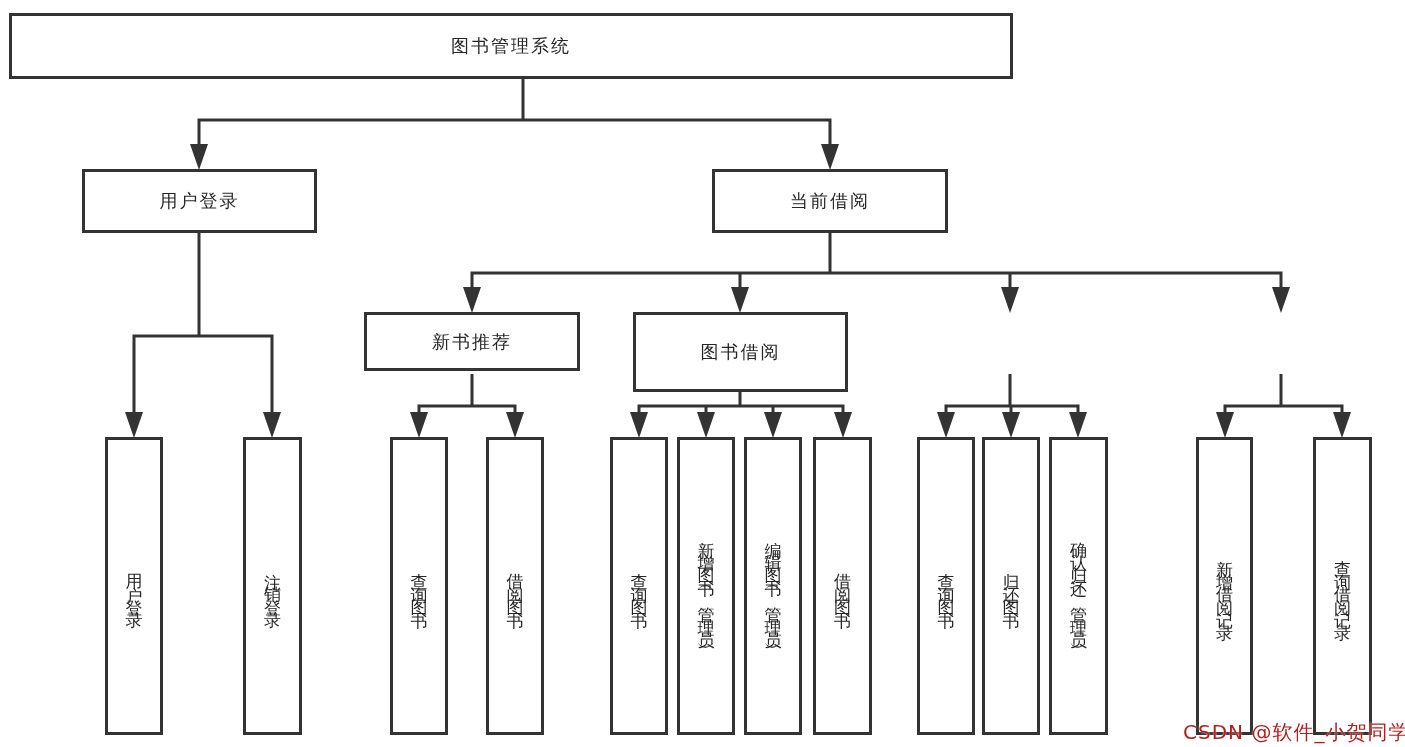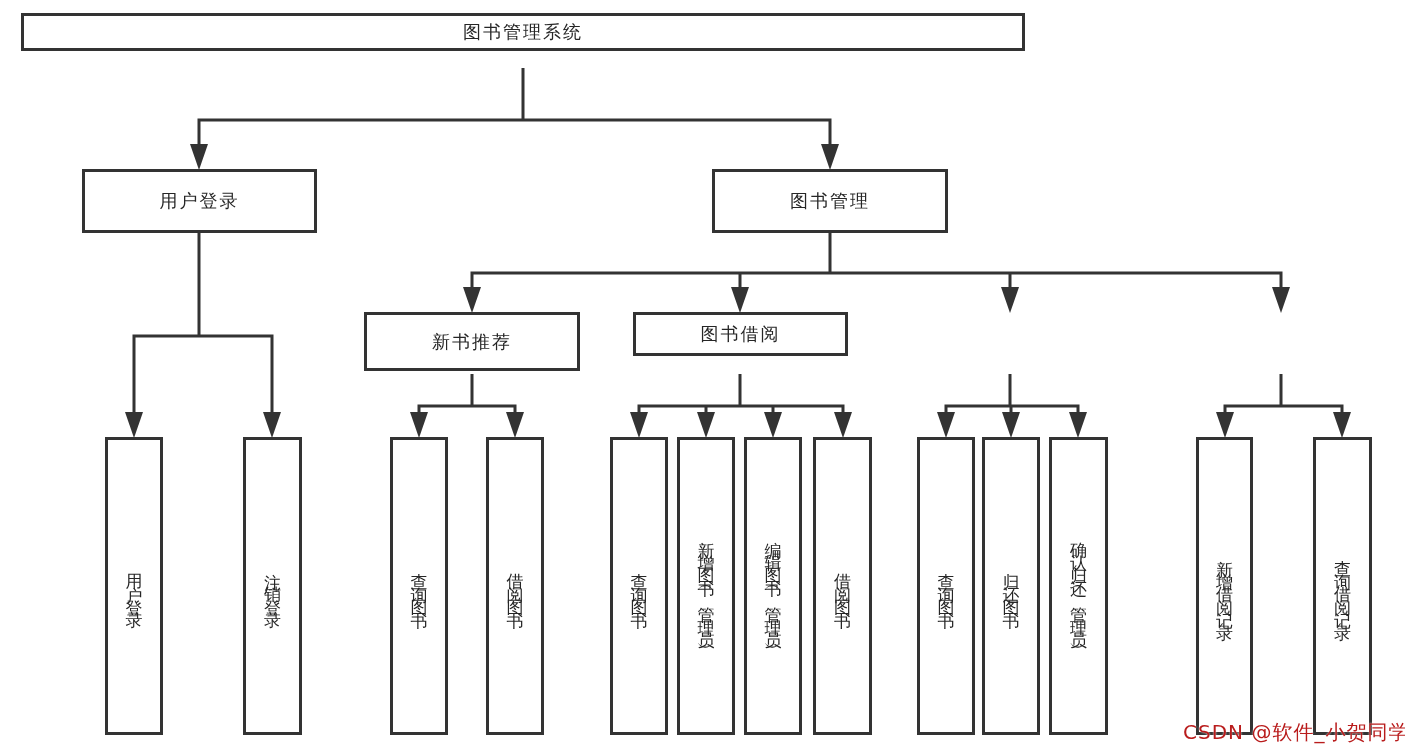--- a/index.html
+++ b/index.html
@@ -84,35 +84,35 @@
       <polygon points="764,412 782,412 773,438"></polygon>
       <polygon points="834,412 852,412 843,438"></polygon>
       <polygon points="937,412 955,412 946,438"></polygon>
       <polygon points="1002,412 1020,412 1011,438"></polygon>
       <polygon points="1069,412 1087,412 1078,438"></polygon>
       <polygon points="1216,412 1234,412 1225,438"></polygon>
       <polygon points="1333,412 1351,412 1342,438"></polygon>
     </g>
   </svg>
 
-  <div class="node" style="left:21px;top:13px;width:1004px;height:38px;">
+  <div class="node" style="left:9px;top:13px;width:1004px;height:66px;">
     <span class="hlabel">图书管理系统</span>
   </div>
 
   <div class="node" style="left:82px;top:169px;width:235px;height:64px;">
     <span class="hlabel">用户登录</span>
   </div>
   <div class="node" style="left:712px;top:169px;width:236px;height:64px;">
-    <span class="hlabel">图书管理</span>
+    <span class="hlabel">当前借阅</span>
   </div>
 
   <div class="node" style="left:364px;top:312px;width:216px;height:59px;">
     <span class="hlabel">新书推荐</span>
   </div>
-  <div class="node" style="left:633px;top:312px;width:215px;height:44px;">
+  <div class="node" style="left:633px;top:312px;width:215px;height:80px;">
     <span class="hlabel">图书借阅</span>
   </div>
 
   <div class="node leaf" style="left:105px;width:58px;">
     <span>用户登录</span>
   </div>
   <div class="node leaf" style="left:243px;width:59px;">
     <span>注销登录</span>
   </div>
 

